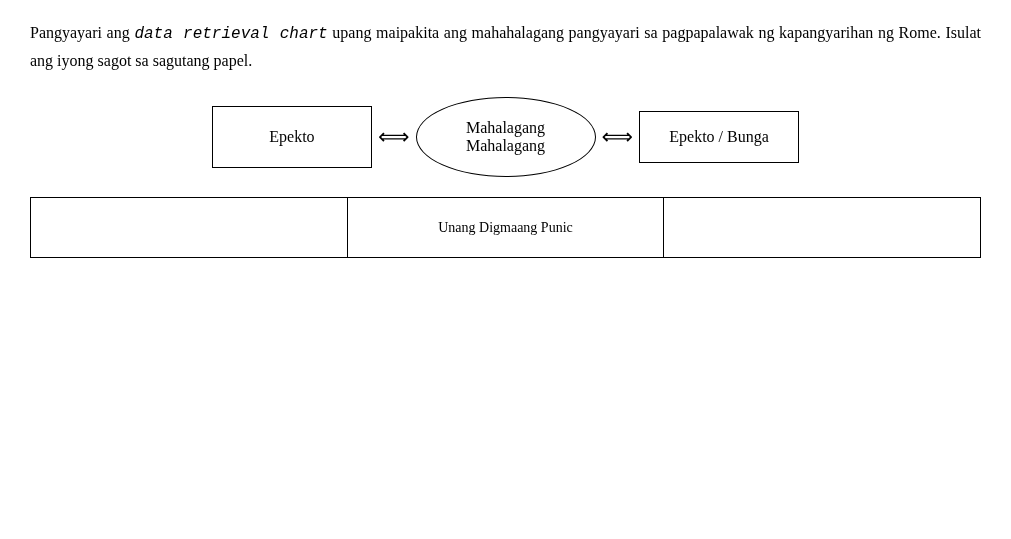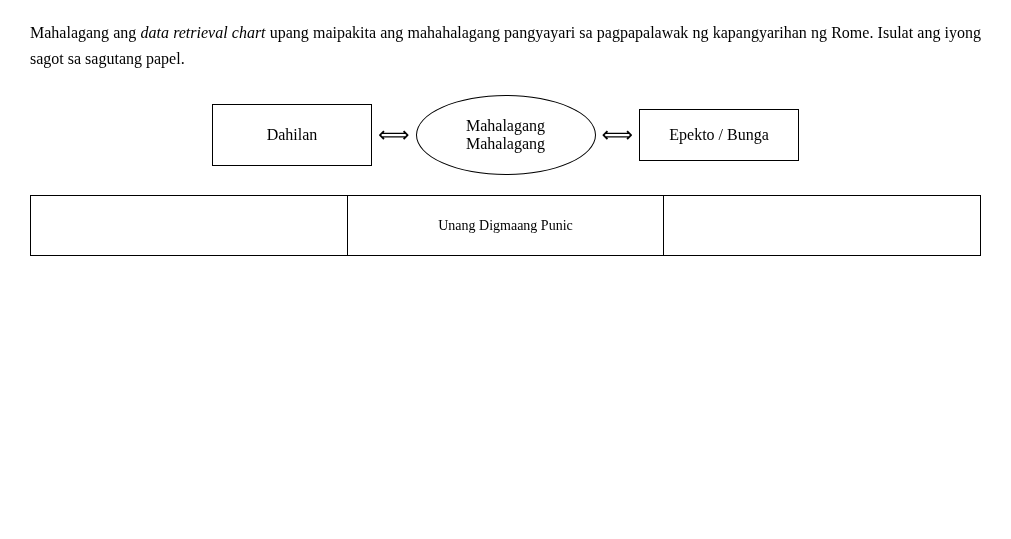--- a/index.html
+++ b/index.html
@@ -20,20 +20,21 @@
 
     .intro-text {
       line-height: 1.6;
       margin-bottom: 24px;
       text-align: justify;
       font-size: 16px;
     }
 
     .intro-text em {
       font-style: italic;
+      font-family: Liberation Mono, monospace;
     }
 
     
     .diagram-section {
       display: flex;
       align-items: center;
       justify-content: center;
       margin-bottom: 20px;
       gap: 0;
     }
@@ -107,26 +108,26 @@
     }
 
     .data-table tr {
       height: 60px;
     }
   </style>
 </head>
 <body>
 
 <p class="intro-text">
-  <span>Mahalagang ang </span><em>data retrieval chart</em><span> upang maipakita ang mahahalagang pangyayari sa pagpapalawak ng kapangyarihan ng Rome. Isulat ang iyong sagot sa sagutang papel.</span>
+  <span>Pangyayari ang </span><em>data retrieval chart</em><span> upang maipakita ang mahahalagang pangyayari sa pagpapalawak ng kapangyarihan ng Rome. Isulat ang iyong sagot sa sagutang papel.</span>
 </p>
 
 <div class="diagram-section">
   <div class="dahilan-box">
-    <span>Dahilan</span>
+    <span>Epekto</span>
   </div>
   <div class="arrow-double">⟺</div>
   <div class="ellipse-box">
     <span>
       <span>Mahalagang</span><br>
       <span>Mahalagang</span>
     </span>
   </div>
   <div class="arrow-double">⟺</div>
   <div class="epekto-box">

